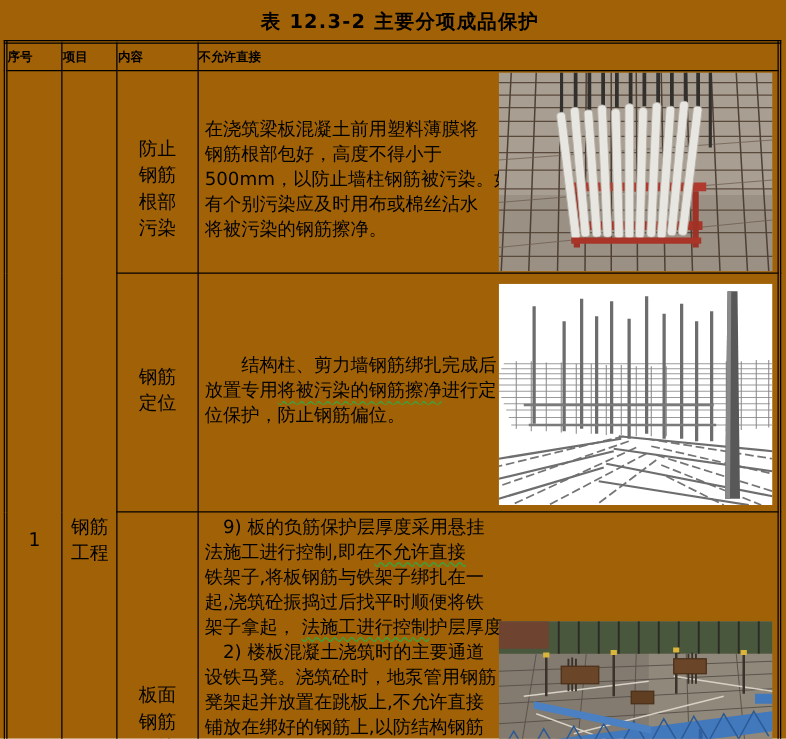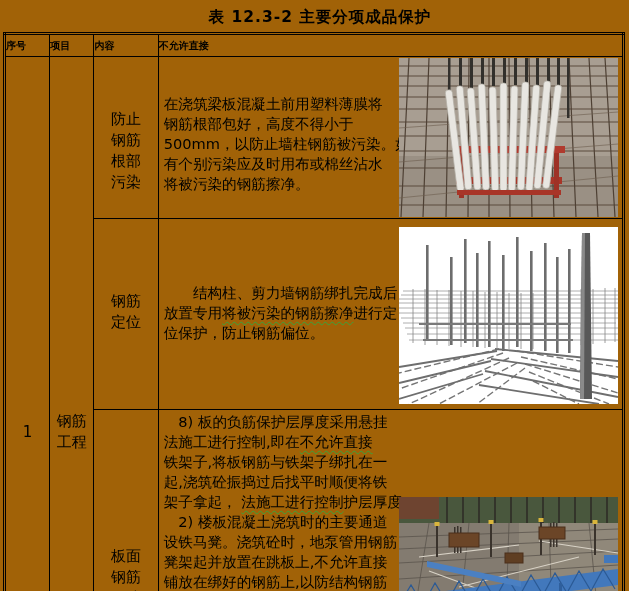--- a/index.html
+++ b/index.html
@@ -148,21 +148,21 @@
           <polygon points="183,6 186,6 185,172 181,172" fill="#8a8a8a"></polygon>
         </svg>
       </td>
     </tr>
 
     <tr class="r3">
       <td class="content-cell content-pad3">板面
 钢筋
 保护</td>
       <td class="measure-cell">
-        <div class="mtext" style="top:2px;"><span>　8) 板的负筋保护层厚度采用悬挂
+        <div class="mtext" style="top:2px;"><span>　9) 板的负筋保护层厚度采用悬挂
 法施工进行控制,即在</span><span class="sq">不允许直接</span><span>
 铁架子,将板钢筋与铁架子绑扎在一
 起,浇筑砼振捣过后找平时顺便将铁
 架子拿起， </span><span class="sq">法施工进行控制</span><span>护层厚度。
 　2) 楼板混凝土浇筑时的主要通道
 设铁马凳。浇筑砼时，地泵管用钢筋
 凳架起并放置在跳板上,不允许直接
 铺放在绑好的钢筋上,以防结构钢筋
 振动移位。</span></div>
         <svg class="photo" style="top:87px;" width="219" height="150" viewBox="0 0 219 150" aria-hidden="true">

